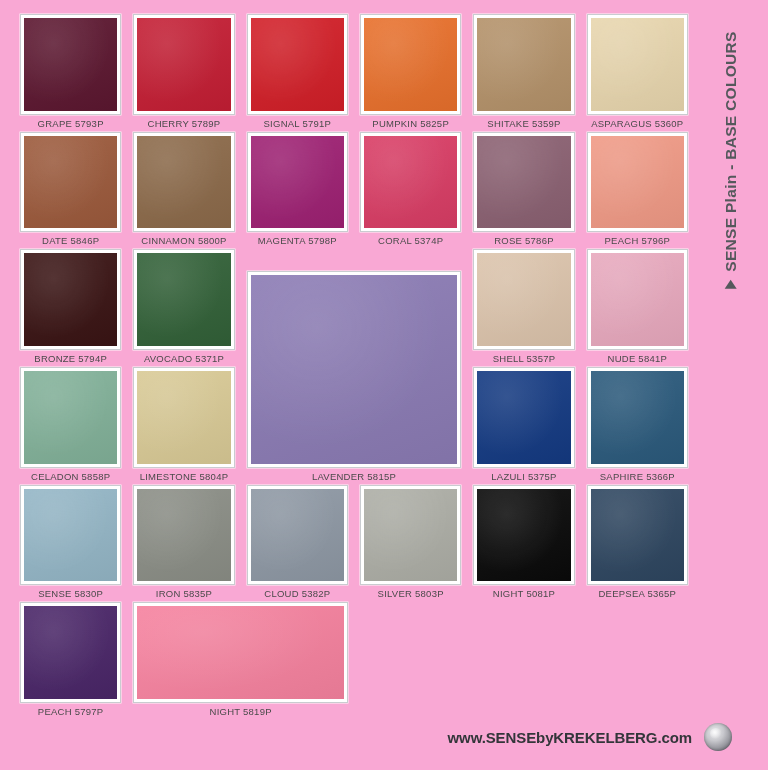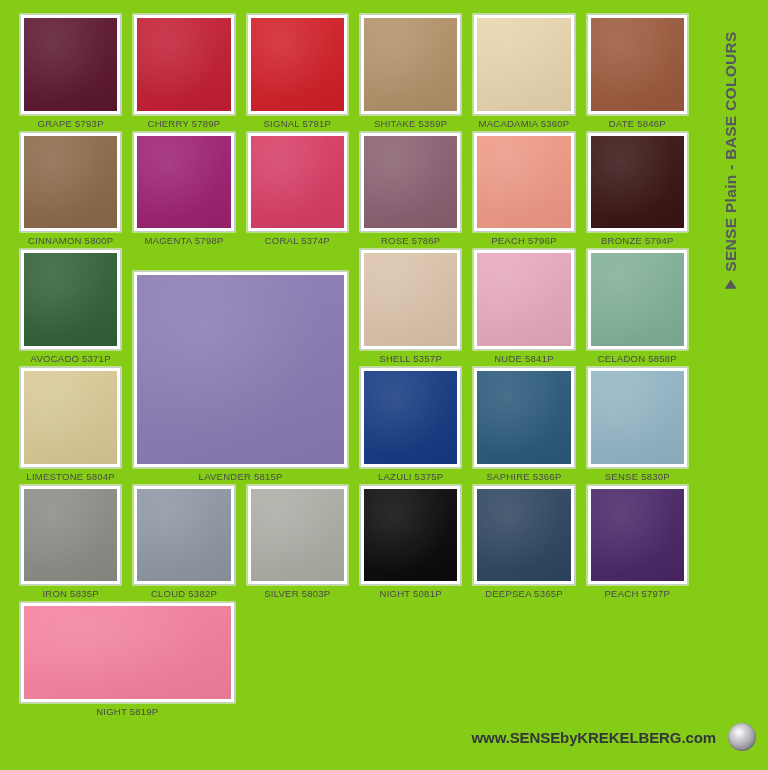--- a/index.html
+++ b/index.html
@@ -8,21 +8,21 @@
     padding: 0;
     background: #ffffff;
   }
   body {
     font-family: "Liberation Sans", sans-serif;
   }
   #page {
     position: relative;
     width: 768px;
     height: 770px;
-    background: #84cc16;
+    background: #f9a8d4;
     overflow: hidden;
   }
   
   #swatch-grid {
     position: absolute;
     left: 14px;
     top: 14px;
     width: 680px;
     height: 706px;
     display: grid;
@@ -117,21 +117,21 @@
   
   #footer {
     position: absolute;
     left: 0;
     right: 0;
     bottom: 16px;
     height: 34px;
     display: flex;
     align-items: center;
     justify-content: flex-end;
-    padding-right: 12px;
+    padding-right: 36px;
     gap: 12px;
   }
   #footer-url {
     font-size: 15px;
     font-weight: 700;
     letter-spacing: -0.1px;
     color: #33363a;
   }
   #brand-orb {
     width: 28px;
@@ -171,29 +171,35 @@
         <div class="chip-label">CHERRY 5789P</div>
       </div>
       <div class="cell">
         <div class="chip-frame">
           <div class="chip" style="background: rgb(210, 31, 40);"></div>
         </div>
         <div class="chip-label">SIGNAL 5791P</div>
       </div>
       <div class="cell">
         <div class="chip-frame">
+          <div class="chip" style="background: rgb(232, 112, 44);"></div>
+        </div>
+        <div class="chip-label">PUMPKIN 5825P</div>
+      </div>
+      <div class="cell">
+        <div class="chip-frame">
           <div class="chip" style="background: rgb(180, 146, 106);"></div>
         </div>
         <div class="chip-label">SHITAKE 5359P</div>
       </div>
       <div class="cell">
         <div class="chip-frame">
           <div class="chip" style="background: rgb(232, 214, 174);"></div>
         </div>
-        <div class="chip-label">MACADAMIA 5360P</div>
+        <div class="chip-label">ASPARAGUS 5360P</div>
       </div>
       <div class="cell">
         <div class="chip-frame">
           <div class="chip" style="background: rgb(156, 90, 60);"></div>
         </div>
         <div class="chip-label">DATE 5846P</div>
       </div>
       <div class="cell">
         <div class="chip-frame">
           <div class="chip" style="background: rgb(140, 106, 74);"></div>

